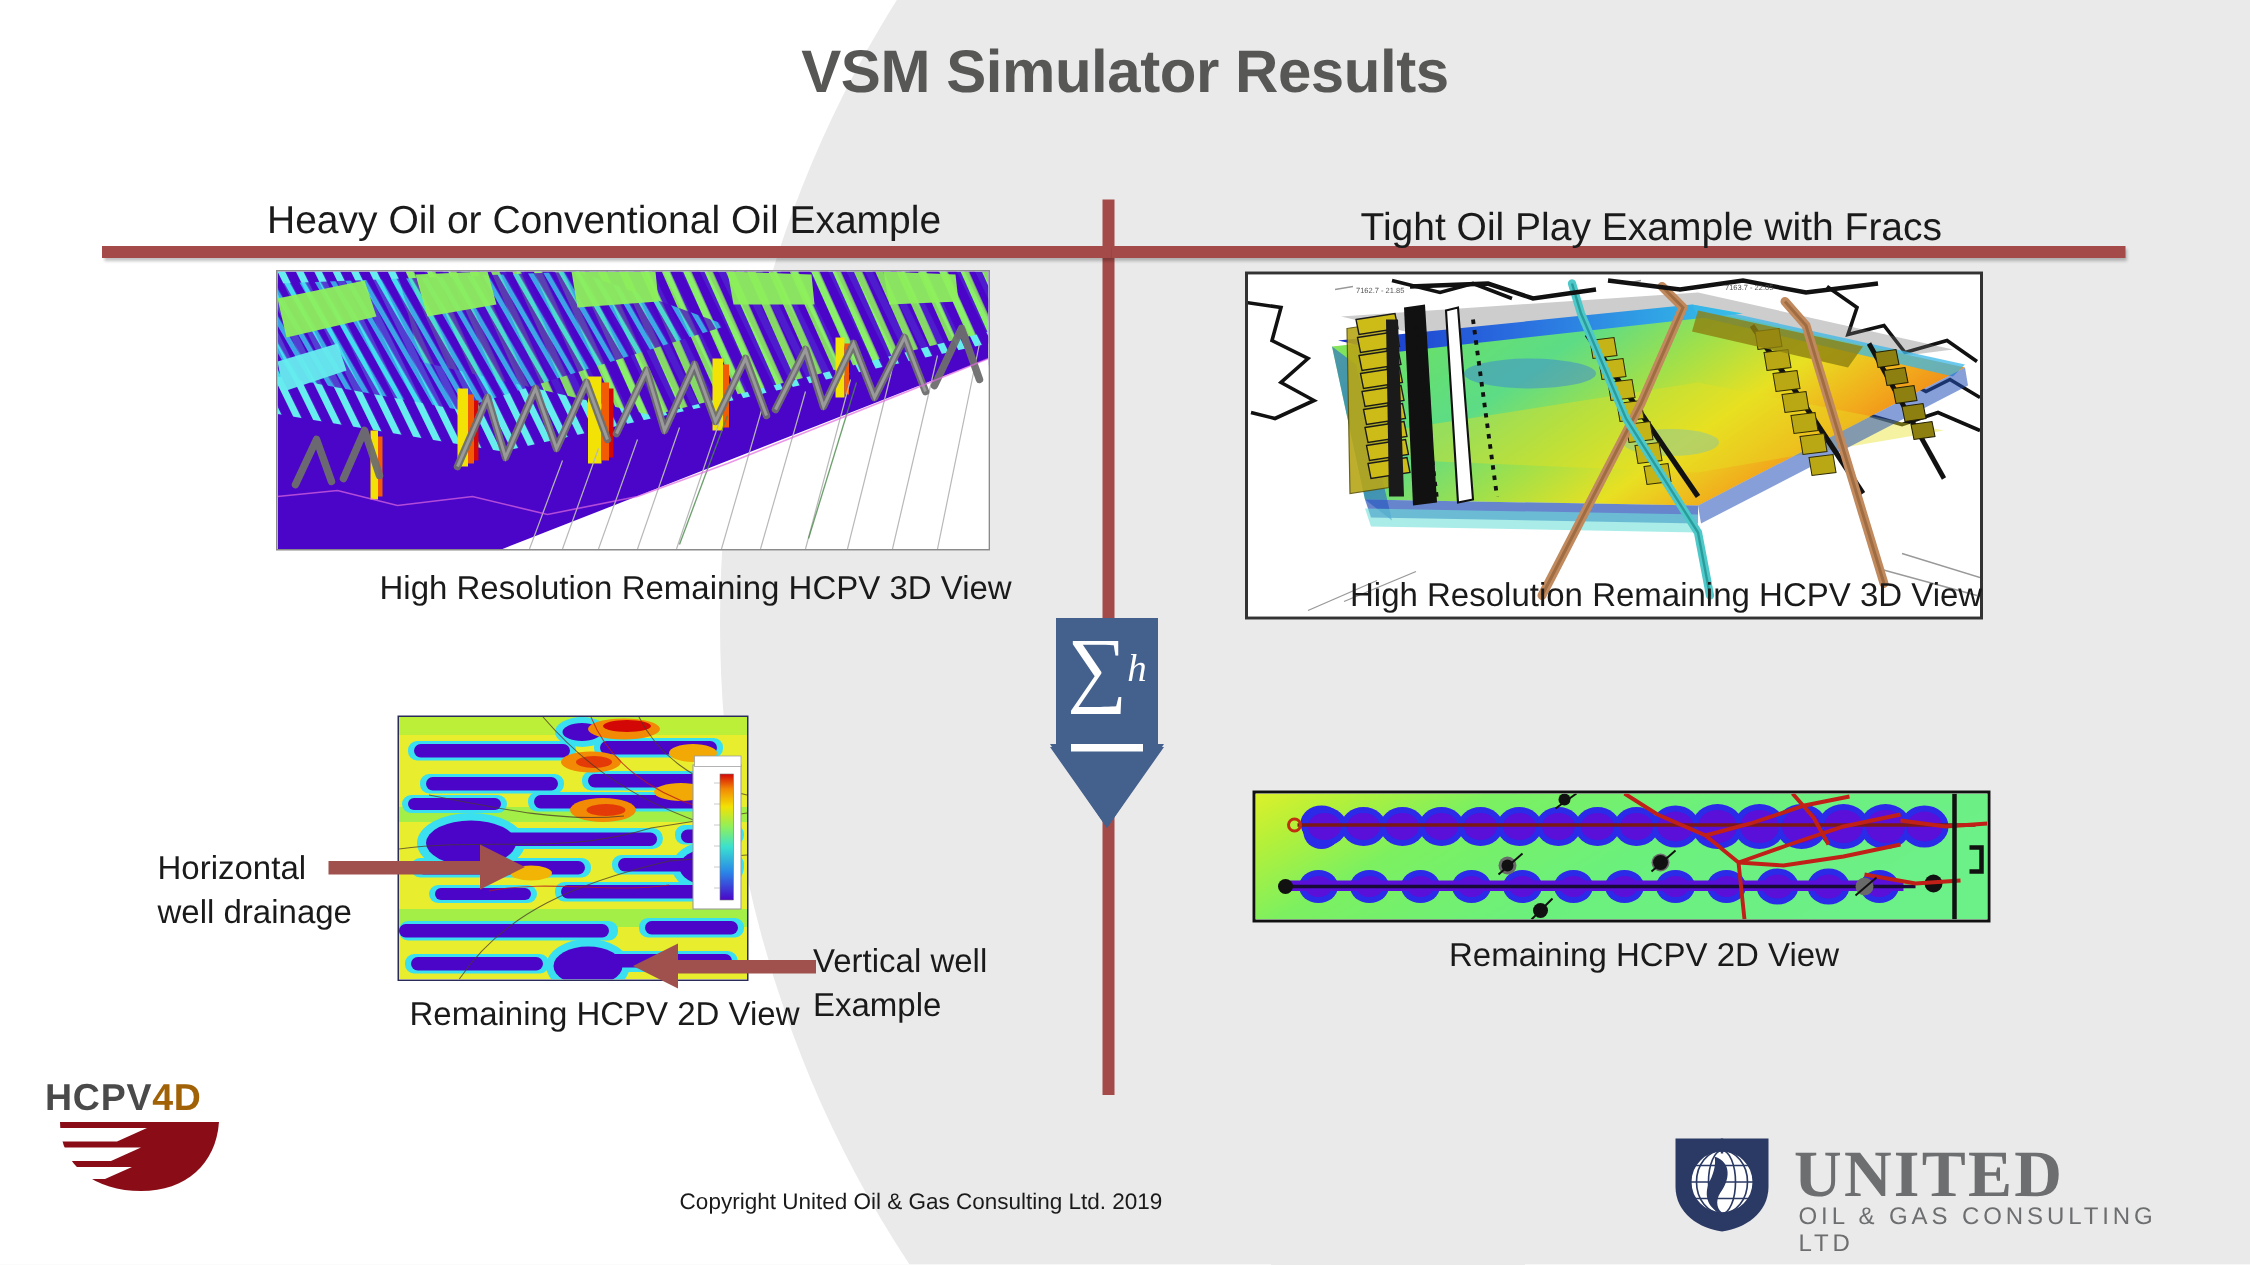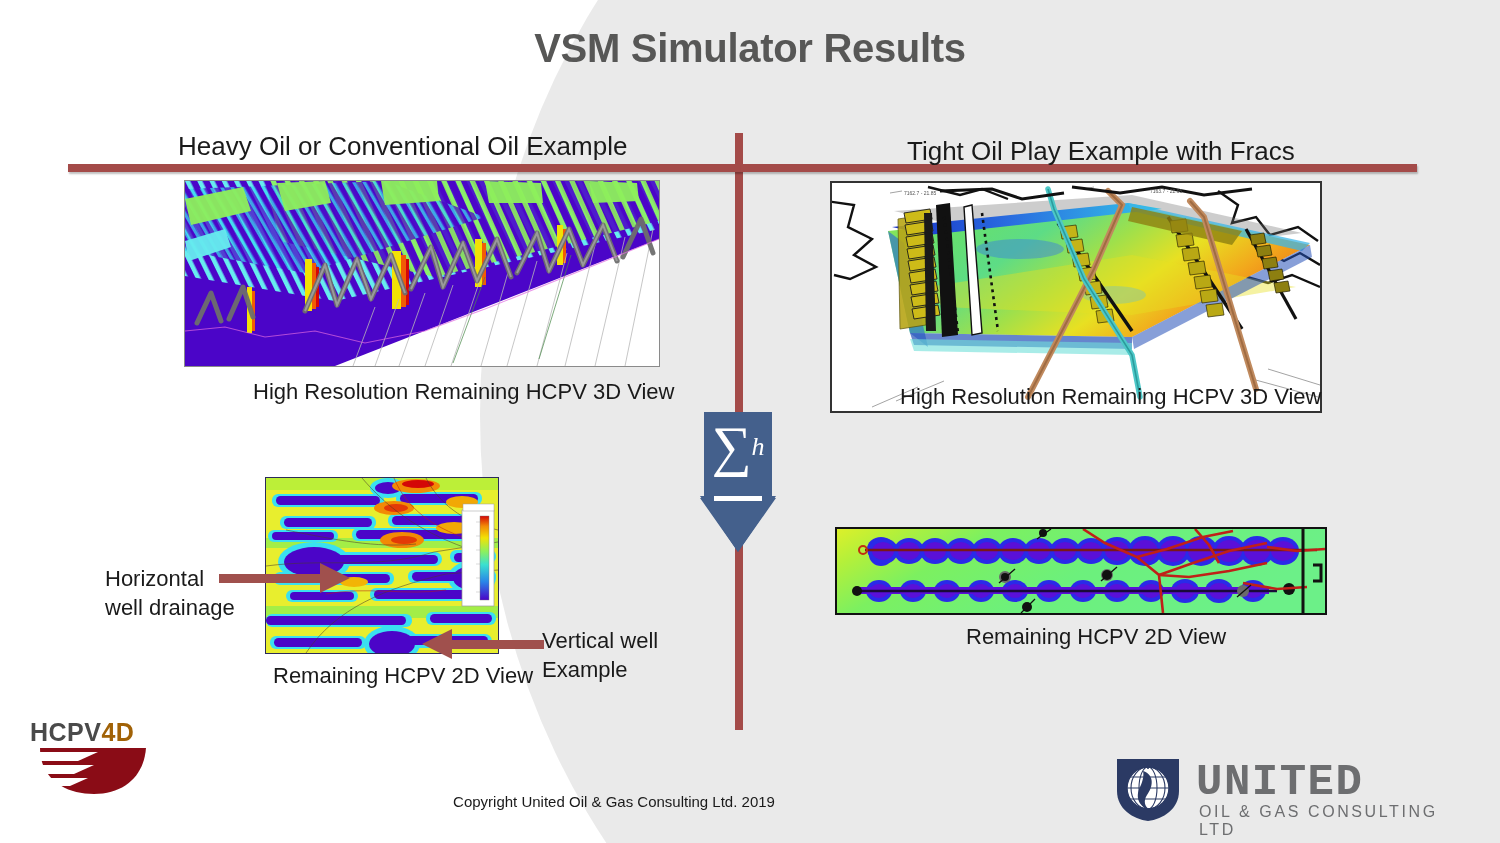--- a/index.html
+++ b/index.html
@@ -211,21 +211,21 @@
     z-index: 8;
   }
   .united-word {
     position: absolute;
     left: 83px;
     top: 0px;
     font-size: 44px;
     font-weight: bold;
     color: #6d6e70;
     letter-spacing: 1.5px;
-    font-family: Liberation Mono, monospace;
+    font-family: Liberation Serif, serif;
   }
   .united-sub {
     position: absolute;
     left: 86px;
     top: 46px;
     font-size: 16px;
     color: #6d6e70;
     letter-spacing: 2.6px;
     font-family: "Liberation Sans", sans-serif;
   }

